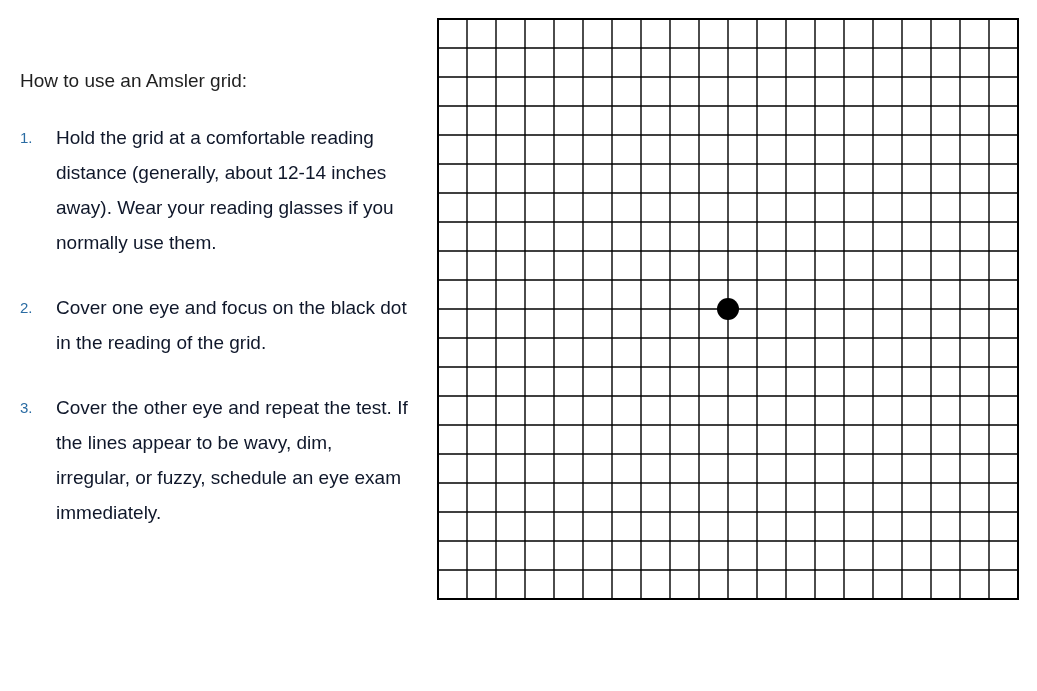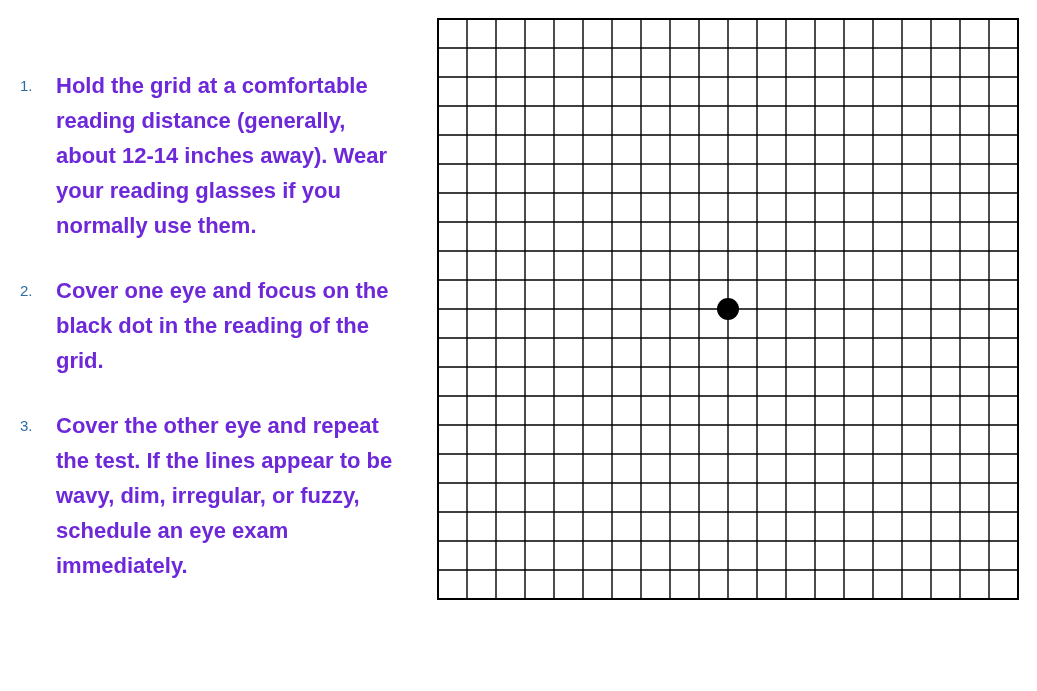--- a/index.html
+++ b/index.html
@@ -41,41 +41,42 @@
     flex: 0 0 auto;
     width: 36px;
     font-size: 15px;
     line-height: 35px;
     color: #2b6ca3;
     font-weight: normal;
   }
 
   .step-text {
     flex: 1 1 auto;
-    font-size: 22px;
+    font-size: 19px;
     line-height: 35px;
-    font-weight: bold;
-    color: #6d28d9;
+    font-weight: normal;
+    color: #0f172a;
   }
 
   #grid-wrap {
     position: absolute;
     left: 437px;
     top: 18px;
   }
 
   #amsler-grid {
     display: block;
     background: #ffffff;
   }
 </style>
 </head>
 <body>
 
 <div id="instructions">
+  <p id="instructions-heading">How to use an Amsler grid:</p>
 
   <div class="step">
     <div class="step-number">1.</div>
     <div class="step-text">Hold the grid at a comfortable reading distance (generally, about 12-14 inches away). Wear your reading glasses if you normally use them.</div>
   </div>
 
   <div class="step">
     <div class="step-number">2.</div>
     <div class="step-text">Cover one eye and focus on the black dot in the reading of the grid.</div>
   </div>

